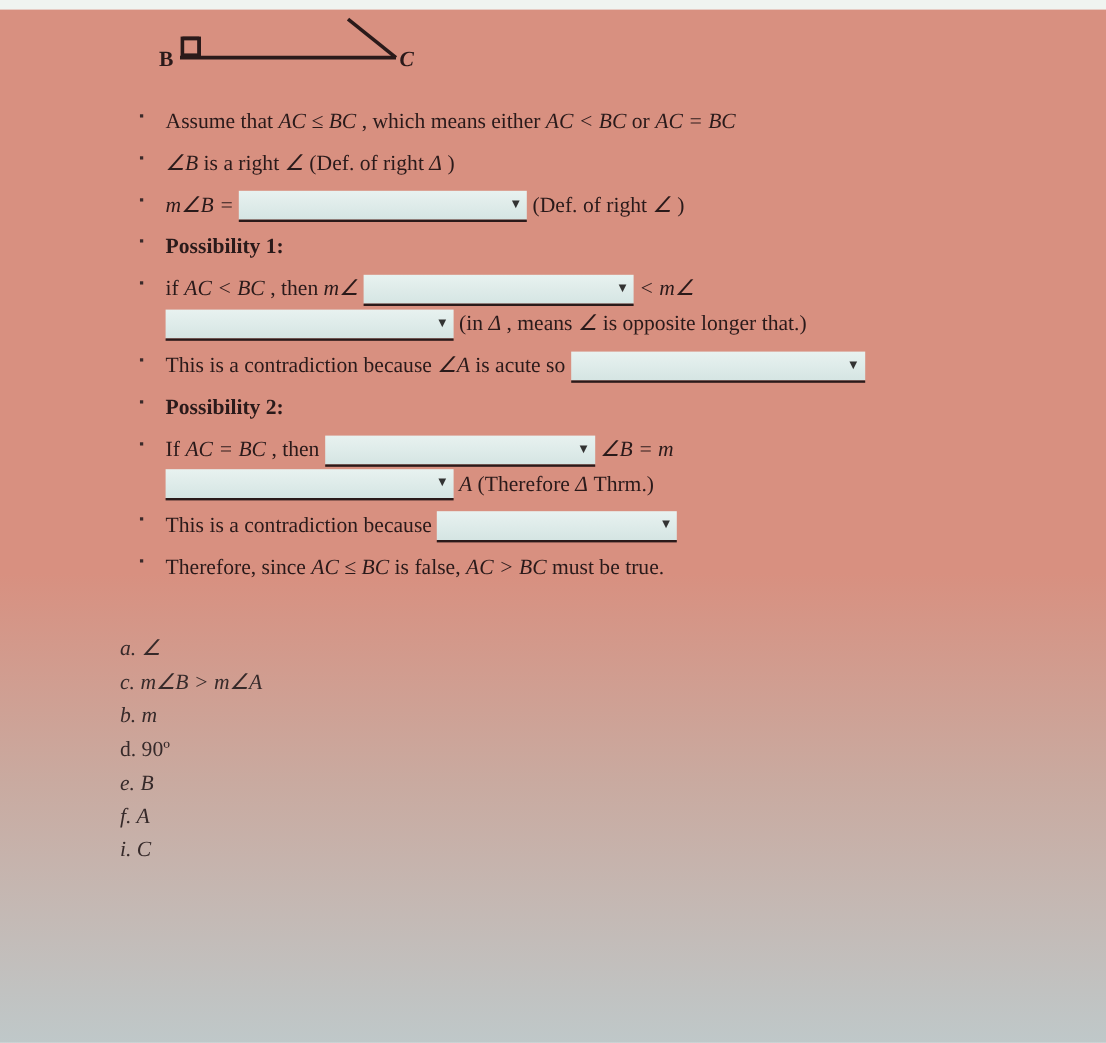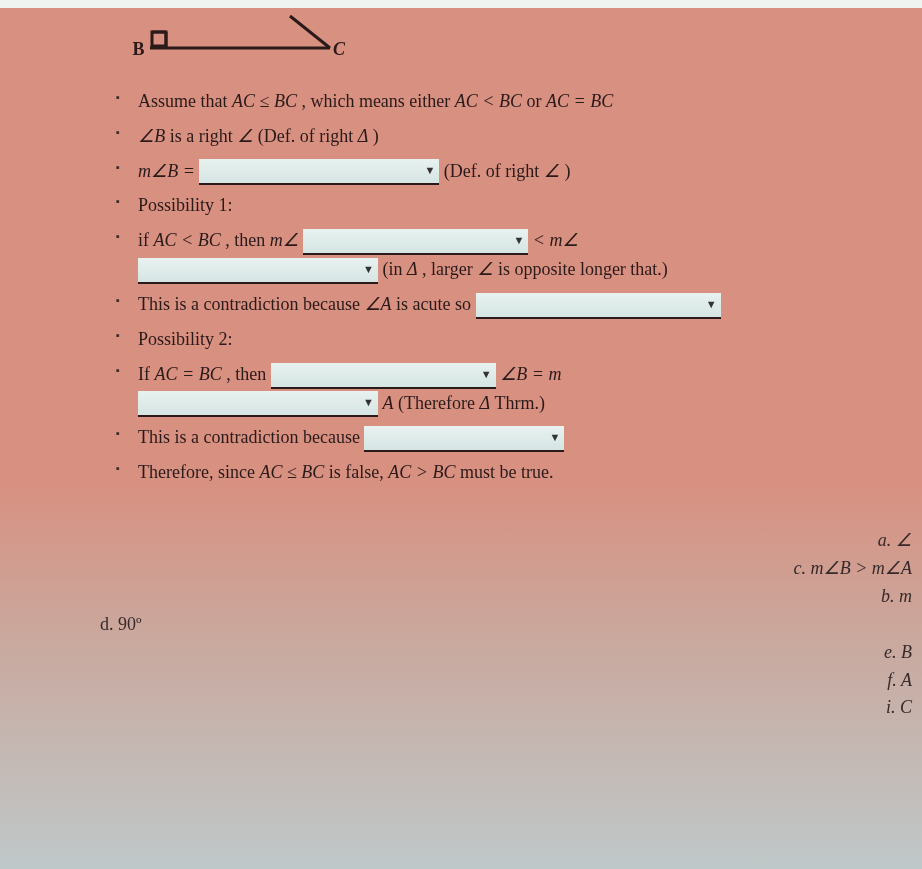--- a/index.html
+++ b/index.html
@@ -35,21 +35,21 @@
     line-height: 1.6;
   }
   ul.proof > li::before {
     content: "▪";
     position: absolute;
     left: 6px;
     top: 2px;
     font-size: 11px;
     color: #3a2a2a;
   }
-  .bold { font-weight: normal; }
+  .bold { font-weight: bold; }
   .dd {
     display: inline-block;
     background: linear-gradient(180deg,#e8f2f0,#d5e5e3);
     border: none;
     border-bottom: 2px solid #2a1a1a;
     height: 26px;
     vertical-align: middle;
     position: relative;
     min-width: 40px;
   }
@@ -62,21 +62,21 @@
     color: #333;
   }
   .answers {
     margin-left: -10px;
     color: #362a2a;
     font-size: 18px;
   }
   .answers div {
     line-height: 1.55;
   }
-  .math { font-style: italic; font-family:"Times New Roman",serif;text-align:right; }
+  .math { font-style: italic; font-family:"Times New Roman",serif; }
 </style>
 </head>
 <body>
 <div class="topbar"></div>
 
 <div class="diagram">
   <svg width="230" height="45">
     <line x1="20" y1="38" x2="200" y2="38" stroke="#2a1a1a" stroke-width="3"></line>
     <line x1="200" y1="38" x2="160" y2="6" stroke="#2a1a1a" stroke-width="3"></line>
     <rect x="22" y="22" width="14" height="14" fill="none" stroke="#2a1a1a" stroke-width="3"></rect>
@@ -123,21 +123,21 @@
     <span>if </span>
     <span class="math">AC &lt; BC</span>
     <span>, then </span>
     <span class="math">m∠</span>
     <span class="dd" style="width:225px"><span class="caret">▼</span></span>
     <span class="math">&lt; m∠</span>
     <br>
     <span class="dd" style="width:240px"><span class="caret">▼</span></span>
     <span> (in </span>
     <span class="math">Δ</span>
-    <span>, larger </span>
+    <span>, means </span>
     <span class="math">∠</span>
     <span> is opposite longer that.)</span>
   </li>
 
   <li>
     <span>This is a contradiction because </span>
     <span class="math">∠A</span>
     <span> is acute so </span>
     <span class="dd" style="width:245px"><span class="caret">▼</span></span>
   </li>

